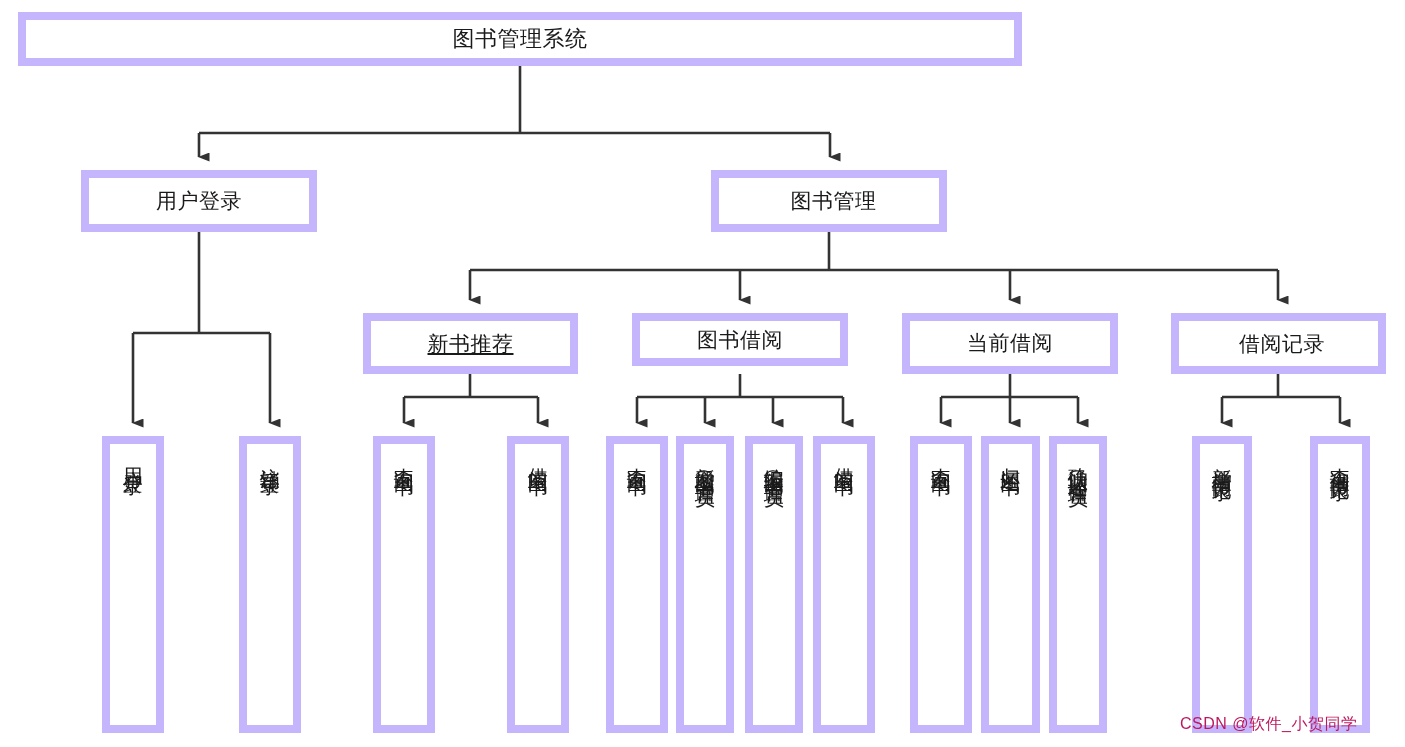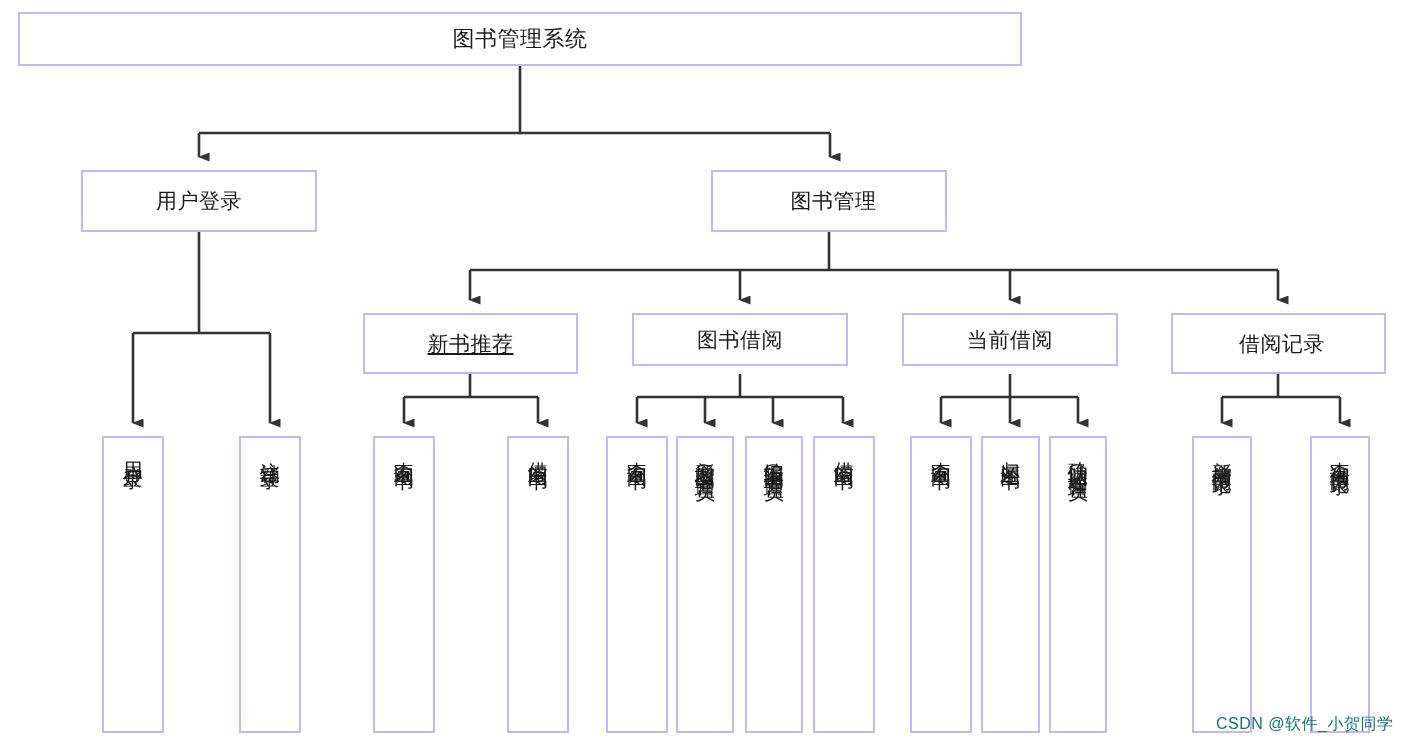--- a/index.html
+++ b/index.html
@@ -25,21 +25,21 @@
     left: 0;
     top: 0;
     width: 1405px;
     height: 747px;
     pointer-events: none;
   }
   .node {
     position: absolute;
     box-sizing: border-box;
     background: #ffffff;
-    border: 2px solid #c4b5fd;
+    border: 8px solid #c4b5fd;
     display: flex;
     align-items: center;
     justify-content: center;
     text-align: center;
     color: #1a1a1a;
   }
   .node .node-label {
     display: block;
     line-height: 1.22;
     letter-spacing: 0.5px;
@@ -55,24 +55,24 @@
   .node.vertical .node-label {
     writing-mode: vertical-rl;
     text-orientation: upright;
     font-size: 20px;
     letter-spacing: 3px;
     white-space: nowrap;
   }
   .node.root .node-label { font-size: 22px; }
   .watermark {
     position: absolute;
-    left: 1216px;
+    left: 1180px;
     top: 714px;
     font-size: 16px;
-    color: #0f766e;
+    color: #be185d;
     white-space: nowrap;
     letter-spacing: 0.5px;
   }
 </style>
 </head>
 <body>
 
 <div id="diagram-root">
 
   <svg id="connectors" viewBox="0 0 1405 747">
@@ -135,21 +135,21 @@
   <div class="node horizontal" style="left:711px; top:170px; width:236px; height:62px;padding-left:9px;">
     <span class="node-label">图书管理</span>
   </div>
 
   <div class="node horizontal" style="left:363px; top:313px; width:215px; height:61px;text-decoration:underline;">
     <span class="node-label">新书推荐</span>
   </div>
   <div class="node horizontal" style="left:632px; top:313px; width:216px; height:53px;">
     <span class="node-label">图书借阅</span>
   </div>
-  <div class="node horizontal" style="left:902px; top:313px; width:216px; height:53px;">
+  <div class="node horizontal" style="left:902px; top:313px; width:216px; height:61px;font-family:Liberation Serif, serif;">
     <span class="node-label">当前借阅</span>
   </div>
   <div class="node horizontal" style="left:1171px; top:313px; width:215px; height:61px;padding-left:7px;">
     <span class="node-label">借阅记录</span>
   </div>
 
   <div class="node vertical" style="left:102px; top:436px; width:62px; height:297px;">
     <span class="node-label">用户登录</span>
   </div>
   <div class="node vertical" style="left:239px; top:436px; width:62px; height:297px;">

